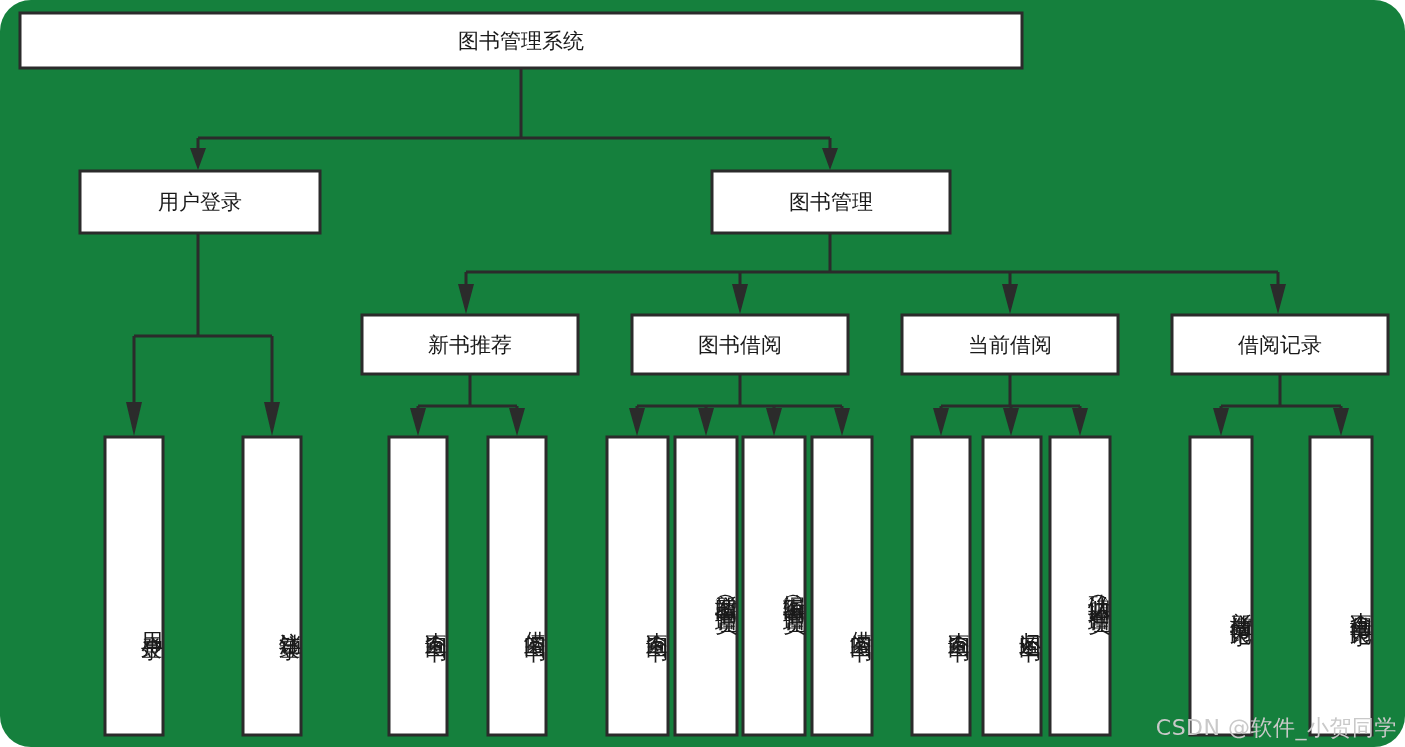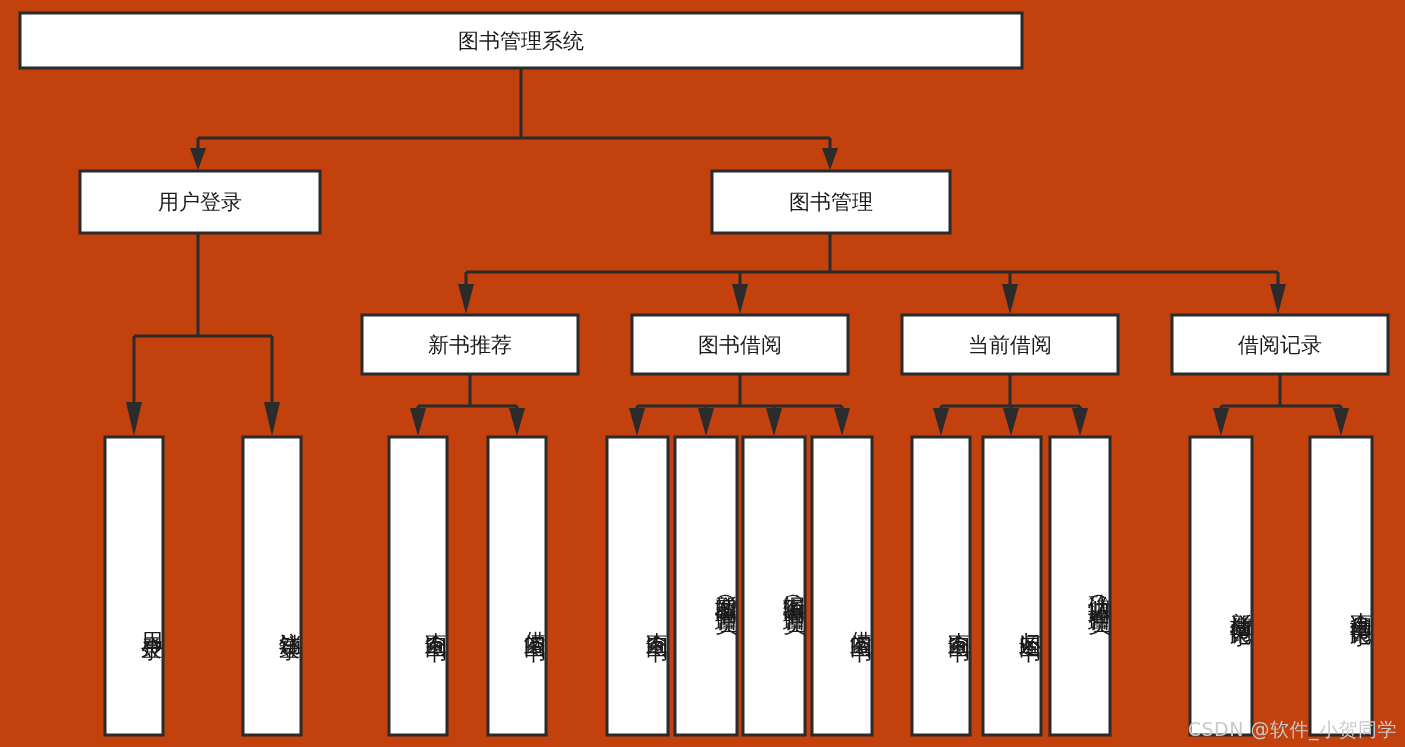--- a/index.html
+++ b/index.html
@@ -11,21 +11,22 @@
     width: 1405px;
     height: 747px;
     font-family: "DejaVu Sans", "Liberation Sans", sans-serif;
     overflow: hidden;
     position: relative;
   }
   #diagram-root {
     position: relative;
     width: 1405px;
     height: 747px;
-    background: #c2410c;
+    background: #15803d;
+    border-radius: 31px;
   }
   svg#flow-svg {
     position: absolute;
     left: 0;
     top: 0;
     width: 1405px;
     height: 747px;
     display: block;
   }
   .node-box {
@@ -64,21 +65,21 @@
     pointer-events: none;
     display: flex;
     align-items: flex-start;
     justify-content: center;
   }
   .watermark {
     position: absolute;
     right: 8px;
     bottom: 4px;
     font-family: "DejaVu Sans", "Liberation Sans", sans-serif;
-    font-size: 19px;
+    font-size: 22px;
     color: #c9c9c9;
     letter-spacing: 0.5px;
     white-space: nowrap;
   }
 </style>
 </head>
 <body>
 
 <div id="diagram-root">
 

